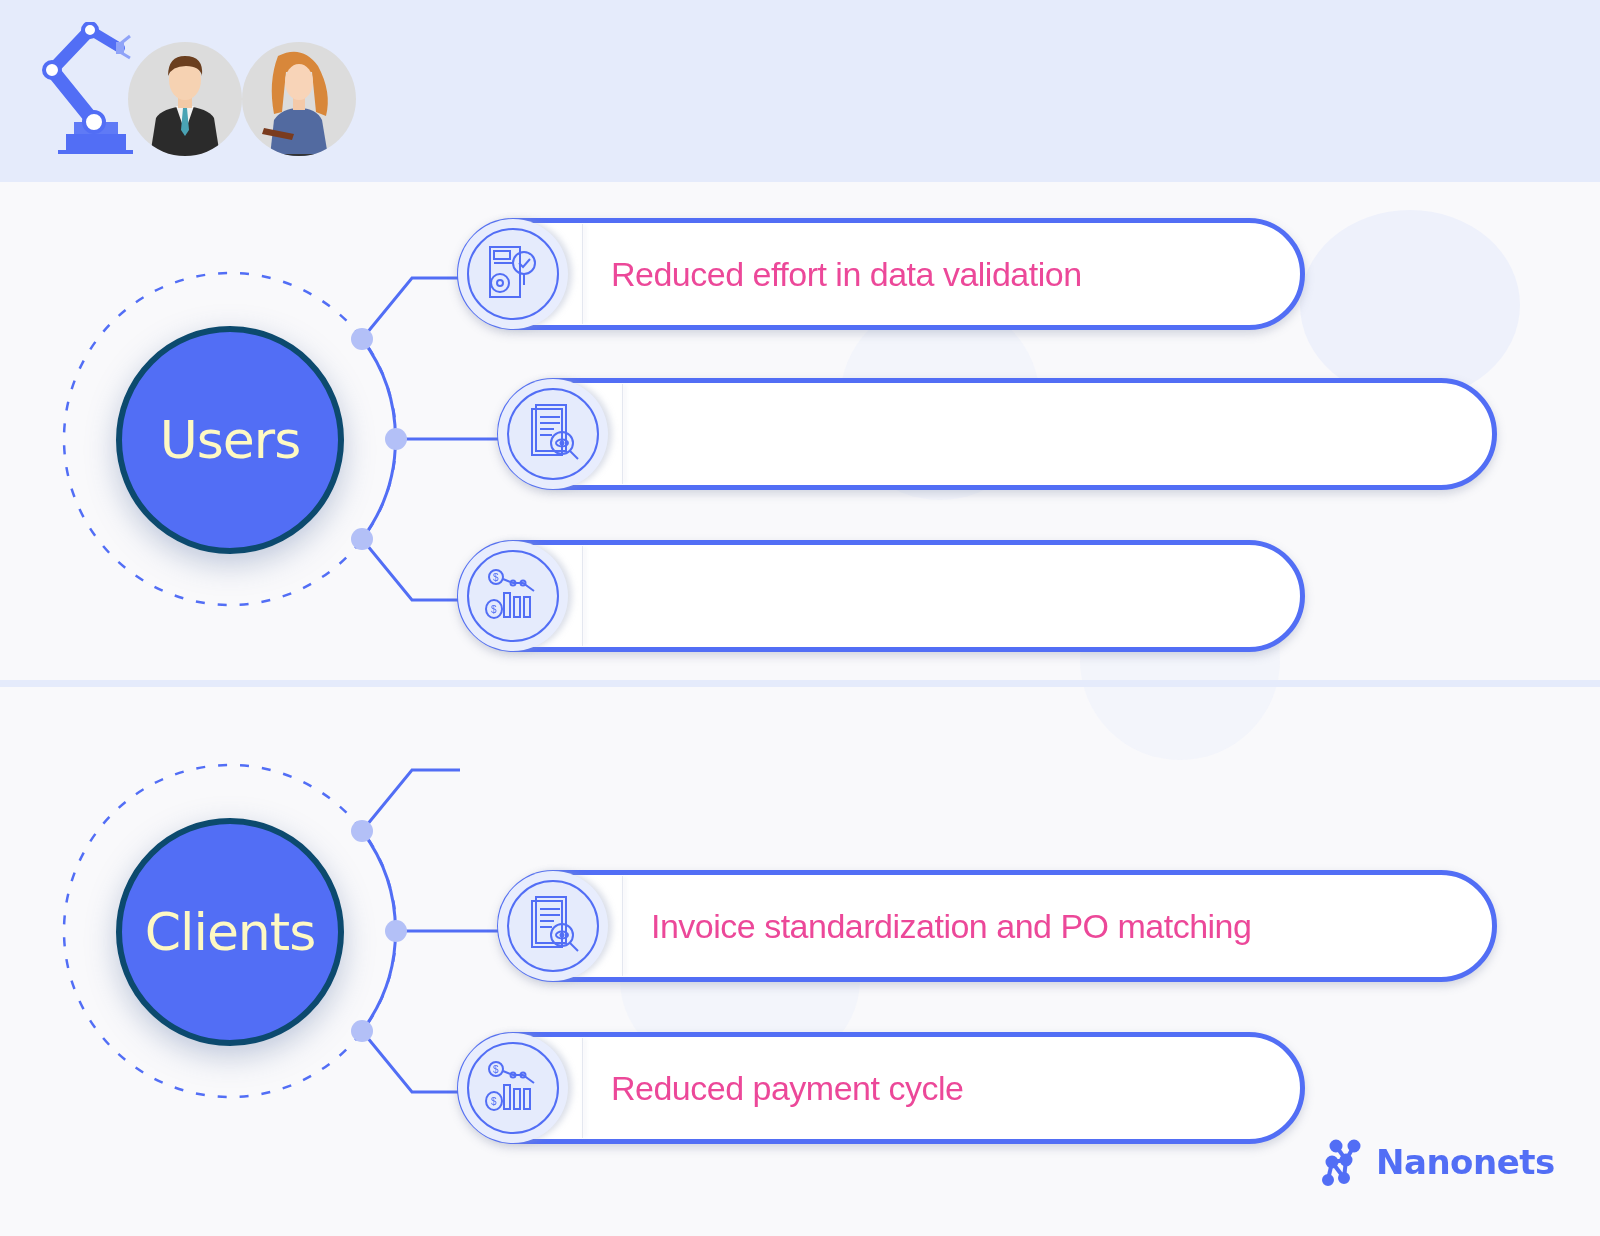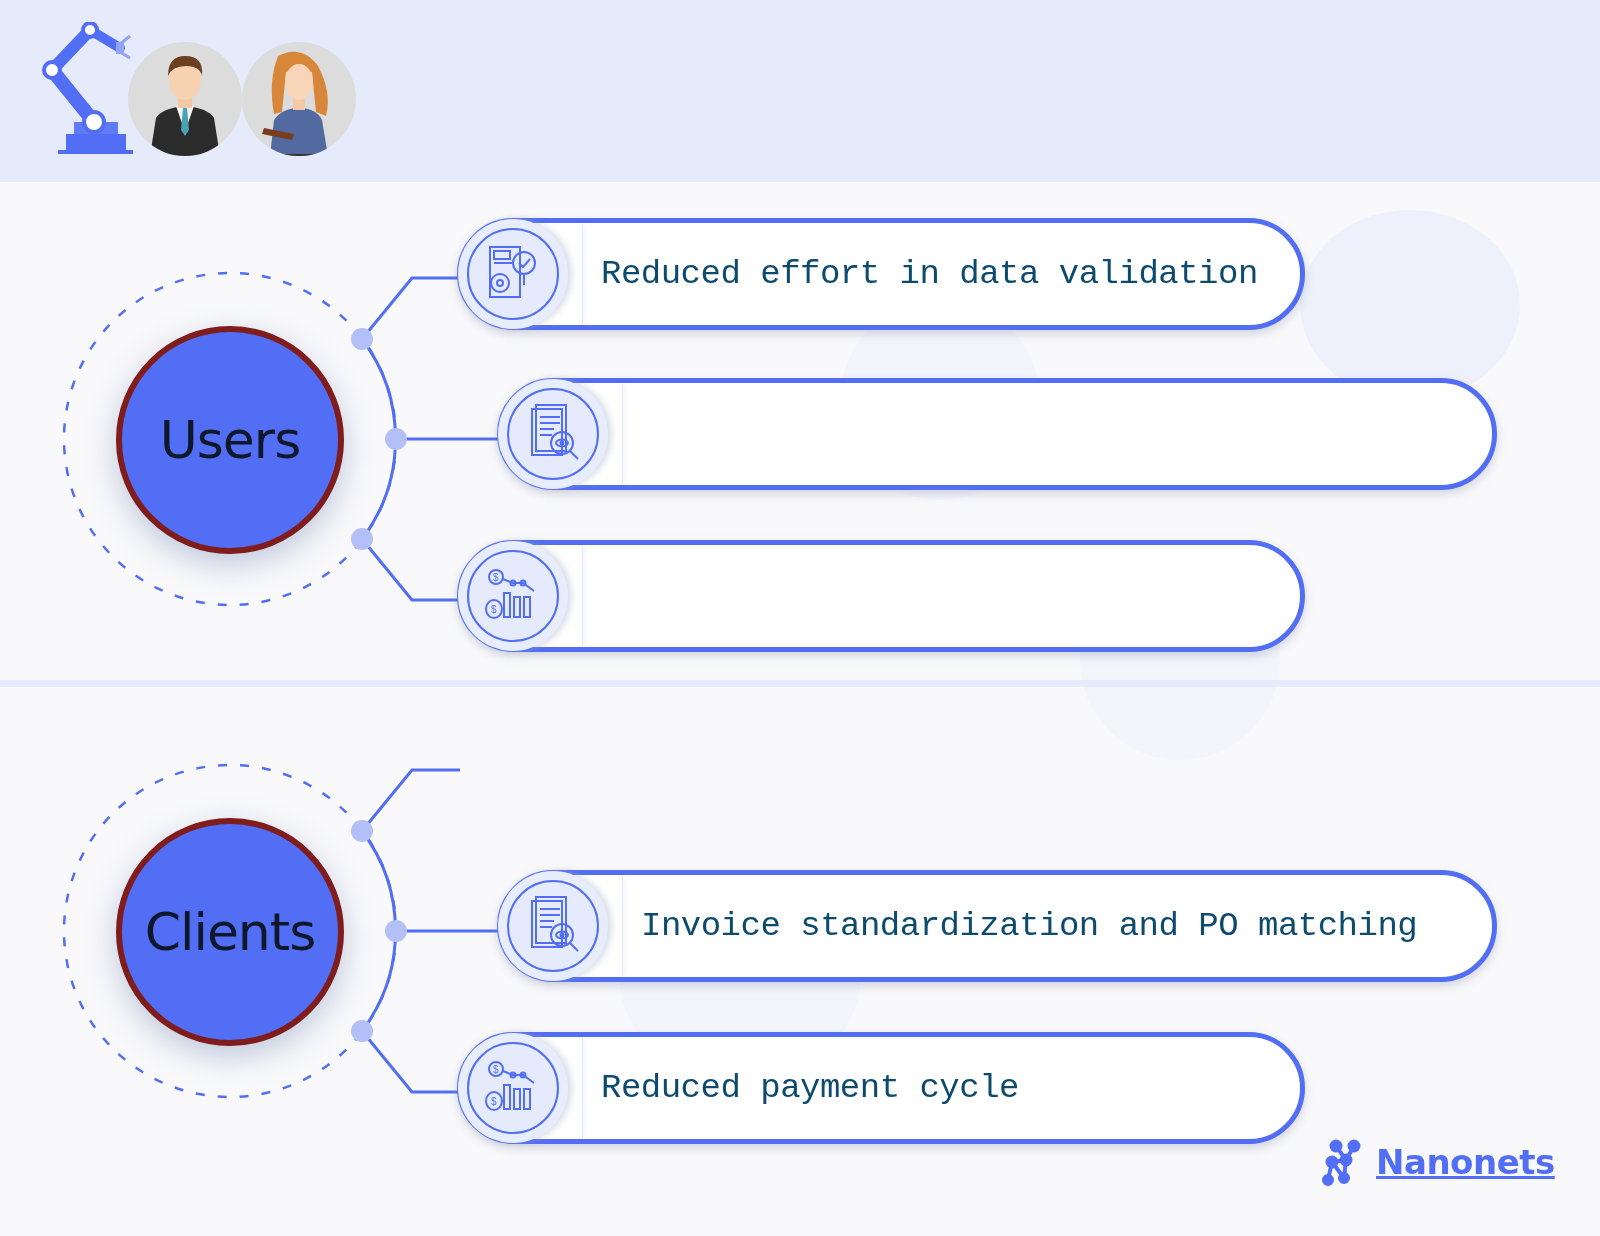--- a/index.html
+++ b/index.html
@@ -17,30 +17,30 @@
   .wm { position: absolute; border-radius: 50%; background: #eef1fb; }
 
   .divider { position: absolute; left: 0; top: 680px; width: 1600px; height: 7px; background: #e5ebfb; }
 
   .section { position: absolute; left: 0; width: 1600px; height: 440px; }
   .section.users { top: 218px; }
   .section.clients { top: 710px; }
 
   .svg-conn { position: absolute; left: 0; top: 0; width: 520px; height: 440px; overflow: visible; }
 
-  .hub { position: absolute; left: 116px; width: 228px; height: 228px; border-radius: 50%; background: #526ef5; border: 6px solid #7f1d1d; box-shadow: 0 10px 30px rgba(120,140,180,0.45); display: flex; align-items: center; justify-content: center; color: #0f172a; font-size: 52px; font-family: "DejaVu Sans", sans-serif; letter-spacing: -1px; }
+  .hub { position: absolute; left: 116px; width: 228px; height: 228px; border-radius: 50%; background: #526ef5; border: 6px solid #0c4a6e; box-shadow: 0 10px 30px rgba(120,140,180,0.45); display: flex; align-items: center; justify-content: center; color: #fef9c3; font-size: 52px; font-family: "DejaVu Sans", sans-serif; letter-spacing: -1px; }
 
   .pill { position: absolute; height: 112px; border-radius: 56px; border: 5px solid #526ef5; background: #ffffff; box-shadow: 0 4px 10px rgba(120,130,160,0.3); display: flex; align-items: center; }
   .pill .icon-wrap { width: 110px; height: 110px; margin-left: -4px; border-radius: 50%; background: #e8edfd; box-shadow: 4px 0 6px rgba(150,160,190,0.35); display: flex; align-items: center; justify-content: center; flex-shrink: 0; }
   .pill .icon-inner { width: 92px; height: 92px; border-radius: 50%; border: 2px solid #526ef5; background: #e5ebfc; display: flex; align-items: center; justify-content: center; }
   .pill .sep { width: 1px; height: 100px; margin-left: 14px; background: linear-gradient(to right, #c8cfe0, #ffffff); box-shadow: 2px 0 4px rgba(170,180,200,0.4); }
-  .pill .label { margin-left: 18px; font-size: 34px; color: #0c4a6e; font-family: Liberation Mono, monospace; font-weight: 300; white-space: nowrap; letter-spacing: -0.5px; }
+  .pill .label { margin-left: 28px; font-size: 34px; color: #ec4899; font-family: Liberation Sans, sans-serif; font-weight: 300; white-space: nowrap; letter-spacing: -0.5px; }
 
   .brand { position: absolute; left: 1322px; top: 1138px; display: flex; align-items: center; gap: 6px; }
-  .brand .name { font-size: 34px; color: #526ef5; font-family: "DejaVu Sans", sans-serif; font-weight: bold; letter-spacing: -0.5px; text-decoration: underline; }
+  .brand .name { font-size: 34px; color: #526ef5; font-family: "DejaVu Sans", sans-serif; font-weight: bold; letter-spacing: -0.5px; }
 </style>
 </head>
 <body>
 
 <div class="header">
   <svg class="robot" viewBox="0 0 110 140">
     <rect x="20" y="128" width="75" height="4" fill="#526ef5"></rect>
     <rect x="28" y="112" width="60" height="16" fill="#526ef5"></rect>
     <rect x="36" y="100" width="44" height="12" fill="#5f7af6"></rect>
     <line x1="14" y1="48" x2="56" y2="100" stroke="#526ef5" stroke-width="14" stroke-linecap="round"></line>

